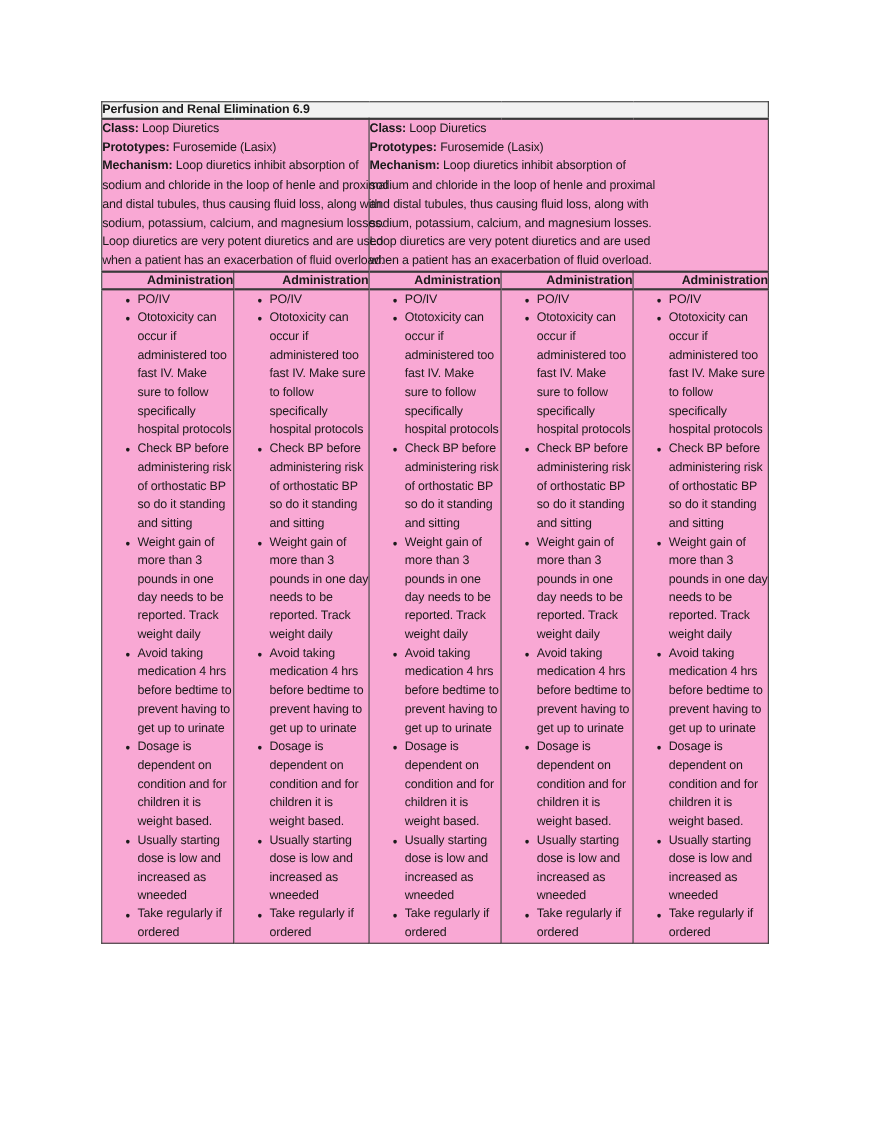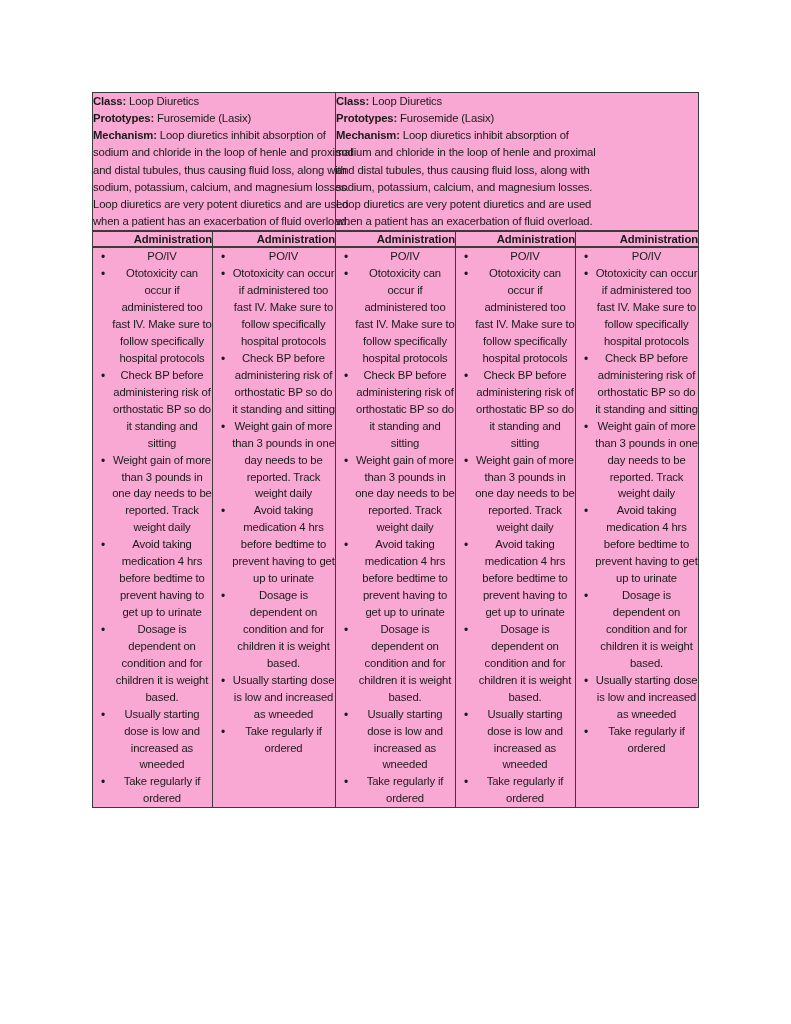--- a/index.html
+++ b/index.html
@@ -96,23 +96,22 @@
     line-height: 1.5;
     letter-spacing: -0.15px;
   }
   .admin-cell ul {
     margin: 0;
     padding: 0 0 0 16px;
     list-style: none;
   }
   .admin-cell li {
     position: relative;
-    margin: 0 0 0 3px;
+    margin: 0 0 0 16px;
     padding: 0 0 0 0;
-    text-align: center;
   }
   .admin-cell li:before {
     content: "\2022";
     position: absolute;
     left: -11px;
     top: 0;
     font-size: 12px;
     line-height: inherit;
   }
 
@@ -131,20 +130,23 @@
   <table id="drug-card-table">
     <colgroup>
       <col class="c1">
         <col class="c2">
         <col class="c3">
         <col class="c4">
         <col class="c5">
     </colgroup>
     <tbody>
 
+      <tr>
+        <td class="title-cell" colspan="5">Perfusion and Renal Elimination  6.9</td>
+      </tr>
 
       <tr>
         <td class="info-cell" colspan="2">
           <span class="info-line"><b>Class:</b><span> Loop  Diuretics</span></span>
           <span class="info-line"><b>Prototypes:</b><span>  Furosemide (Lasix)</span></span>
           <span class="mech-para">
             <span class="mech-line"><b>Mechanism:</b><span> Loop diuretics inhibit absorption of</span></span>
             <span class="mech-line">sodium and chloride in the loop of henle and proximal</span>
             <span class="mech-line">and distal tubules, thus causing fluid loss, along with</span>
             <span class="mech-line">sodium, potassium, calcium, and magnesium losses.</span>

